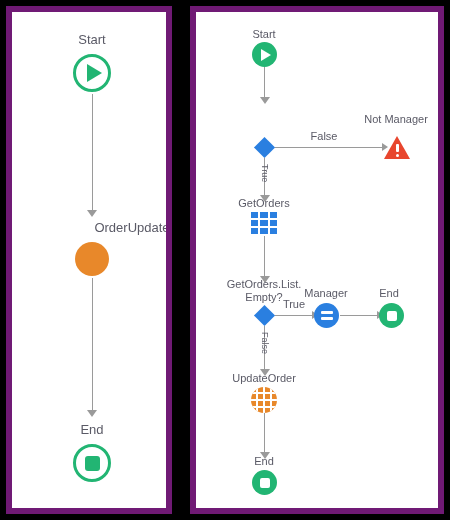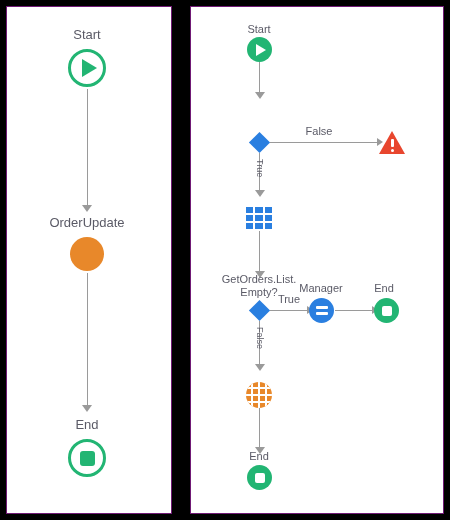--- a/index.html
+++ b/index.html
@@ -7,21 +7,21 @@
     width:450px;height:520px;
     background:#000000;
     font-family:"Liberation Sans", sans-serif;
     overflow:hidden;
   }
   .stage{position:relative;width:450px;height:520px;}
 
   .panel{
     position:absolute;
     background:#ffffff;
-    border:1px solid #701a75;
+    border:6px solid #701a75;
     box-sizing:border-box;
     overflow:hidden;
   }
   #panel-left{left:6px;top:6px;width:166px;height:508px;}
   #panel-right{left:190px;top:6px;width:254px;height:508px;}
 
   .node{position:absolute;}
   .lbl{
     position:absolute;
     font-size:11px;
@@ -161,21 +161,21 @@
     <div class="lbl big" style="left:0;top:22px;width:160px;">Start</div>
     <div class="node" style="left:61px;top:42px;">
       <div class="ring-start">
         <div class="tri"></div>
       </div>
     </div>
 
     <div class="line vline" style="left:80px;top:82px;height:120px;"></div>
     <div class="arrow-down" style="left:75px;top:198px;"></div>
 
-    <div class="lbl big" style="left:0;top:210px;width:160px;">OrderUpdate</div>
+    <div class="lbl big" style="left:0;top:210px;width:160px;padding-left:40px;">OrderUpdate</div>
     <div class="node" style="left:63px;top:230px;">
       <div class="dot-orange"></div>
     </div>
 
     <div class="line vline" style="left:80px;top:266px;height:136px;"></div>
     <div class="arrow-down" style="left:75px;top:398px;"></div>
 
     <div class="lbl big" style="left:0;top:412px;width:160px;">End</div>
     <div class="node" style="left:61px;top:432px;">
       <div class="ring-end">
@@ -198,31 +198,33 @@
 
 
     <div class="node diamond-wrap" style="left:57px;top:124px;">
       <div class="diamond"></div>
     </div>
 
     <div class="line hline" style="left:79px;top:135px;width:110px;"></div>
     <div class="arrow-right" style="left:186px;top:131px;"></div>
     <div class="lbl" style="left:108px;top:118px;width:40px;">False</div>
 
+    <div class="lbl" style="left:160px;top:101px;width:80px;">Not Manager</div>
     <div class="node" style="left:188px;top:124px;">
       <div class="warn-tri">
         <div class="bang"></div>
         <div class="bangdot"></div>
       </div>
     </div>
 
     <div class="line vline" style="left:68px;top:146px;height:42px;"></div>
     <div class="arrow-down" style="left:63.5px;top:183px;"></div>
     <div class="vlabel" style="left:74px;top:152px;">True</div>
 
+    <div class="lbl" style="left:18px;top:185px;width:100px;">GetOrders</div>
     <div class="node" style="left:55px;top:200px;">
       <div class="grid-icon">
         <i></i>
           <i></i>
           <i></i>
           <i></i>
           <i></i>
           <i></i>
           <i></i>
           <i></i>
@@ -259,20 +261,21 @@
     <div class="node" style="left:183px;top:291px;">
       <div class="fill-end">
         <div class="sq"></div>
       </div>
     </div>
 
     <div class="line vline" style="left:68px;top:314px;height:48px;"></div>
     <div class="arrow-down" style="left:63.5px;top:357px;"></div>
     <div class="vlabel" style="left:74px;top:320px;">False</div>
 
+    <div class="lbl" style="left:8px;top:360px;width:120px;">UpdateOrder</div>
     <div class="node" style="left:55px;top:375px;">
       <div class="globe">
         <span class="h" style="top:5px;"></span>
         <span class="h" style="top:12px;"></span>
         <span class="h" style="top:19px;"></span>
         <span class="v" style="left:5px;"></span>
         <span class="v" style="left:12px;"></span>
         <span class="v" style="left:19px;"></span>
       </div>
     </div>

